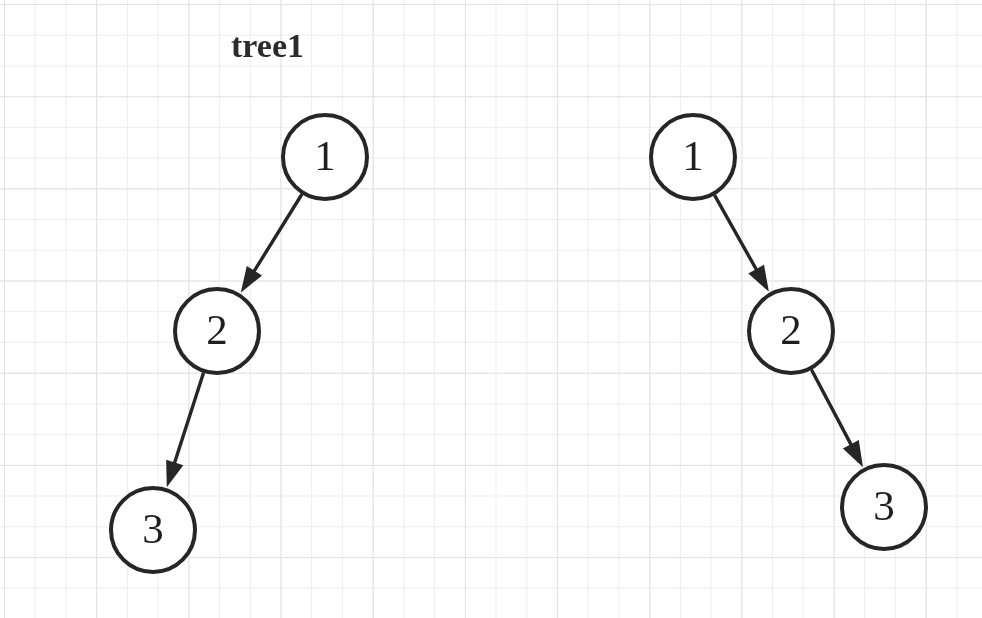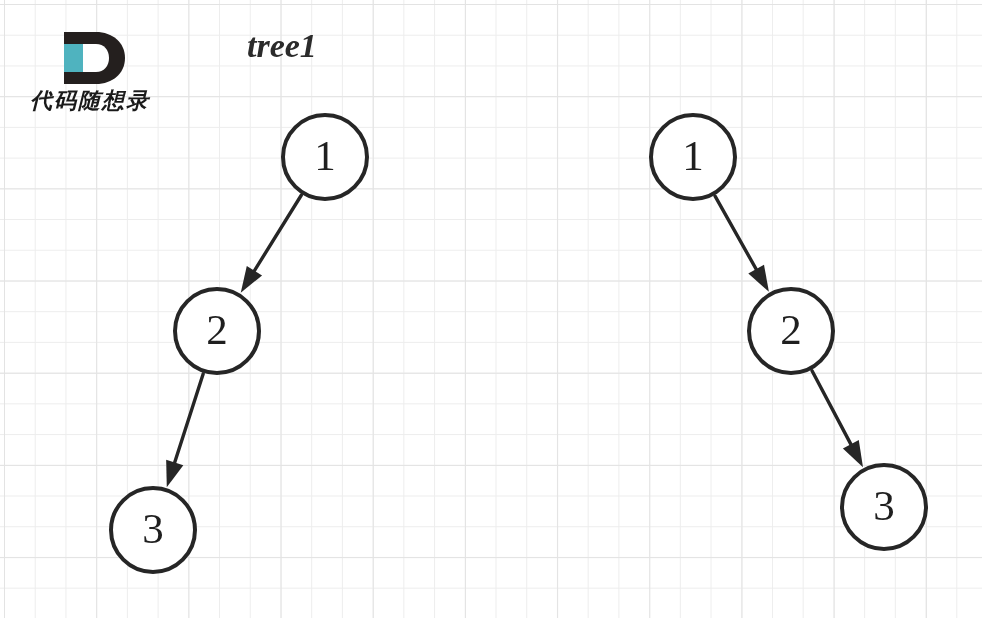--- a/index.html
+++ b/index.html
@@ -62,21 +62,21 @@
   
   .tree-label {
     position: absolute;
     font-family: "Liberation Serif", "DejaVu Serif", serif;
     font-size: 34px;
     font-weight: 700;
     color: #2b2b2b;
     white-space: nowrap;
     letter-spacing: 0px;
   }
-  #label-tree1 { left: 247px; top: 27px; font-style: italic; }
+  #label-tree1 { left: 231px; top: 27px; }
   #label-tree2 { left: 614px; top: 27px; }
 
   
   #edges {
     position: absolute;
     left: 0;
     top: 0;
     width: 982px;
     height: 618px;
     pointer-events: none;
@@ -99,33 +99,20 @@
     line-height: 1;
     color: #1f1f1f;
     transform: translateY(-2px);
   }
 </style>
 </head>
 <body>
 
 <div id="canvas">
 
-  <div id="logo">
-    <div class="logo-mark">
-      <svg width="160" height="56" viewBox="0 0 160 56" aria-hidden="true">
-
-        <path d="M56 4 H88 C104.5 4 117 14.5 117 30 C117 45.5 104.5 56 88 56 H56 Z" fill="#241f1e"></path>
-
-        <path d="M75 16 H88 C96 16 101 22 101 30 C101 38 96 44 88 44 H75 Z" fill="#ffffff"></path>
-
-        <rect x="56" y="16" width="19" height="28" fill="#4fb3bf"></rect>
-      </svg>
-    </div>
-    <div class="logo-text">代码随想录</div>
-  </div>
 
   <div class="tree-label" id="label-tree1">tree1</div>
 
   <svg id="edges" viewBox="0 0 982 618">
       <line x1="301.26867121998356" y1="195.23380747891537" x2="250.75122315380116" y2="276.62302936332037" stroke="#262626" stroke-width="3.4" stroke-linecap="round"></line>
       <polygon points="240.73132878001644,292.76619252108463 246.7960016904651,265.9292824439302 262.08952468203125,275.42181395593684" fill="#262626"></polygon>
       <line x1="203.22261873489344" y1="373.8390448711907" x2="172.59449779926265" y2="469.07335840541765" stroke="#262626" stroke-width="3.4" stroke-linecap="round"></line>
       <polygon points="166.77738126510656,487.1609551288093 166.16983702181886,459.6540307279889 183.30545497029516,465.1649832340315" fill="#262626"></polygon>
       <line x1="715.0831496052866" y1="196.20885746244758" x2="759.5928538947035" y2="275.2362916089634" stroke="#262626" stroke-width="3.4" stroke-linecap="round"></line>
       <polygon points="768.9168503947134,291.7911425375524 748.3159257969471,273.55376592475113 763.9994687819262,264.72050608263646" fill="#262626"></polygon>

